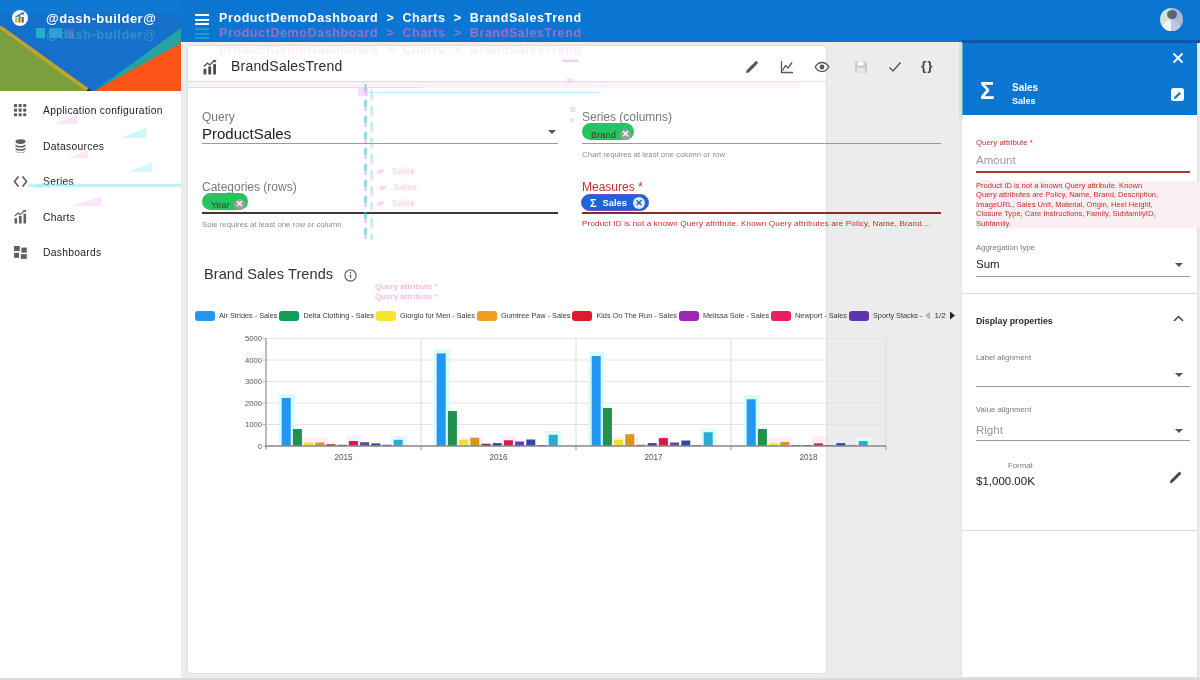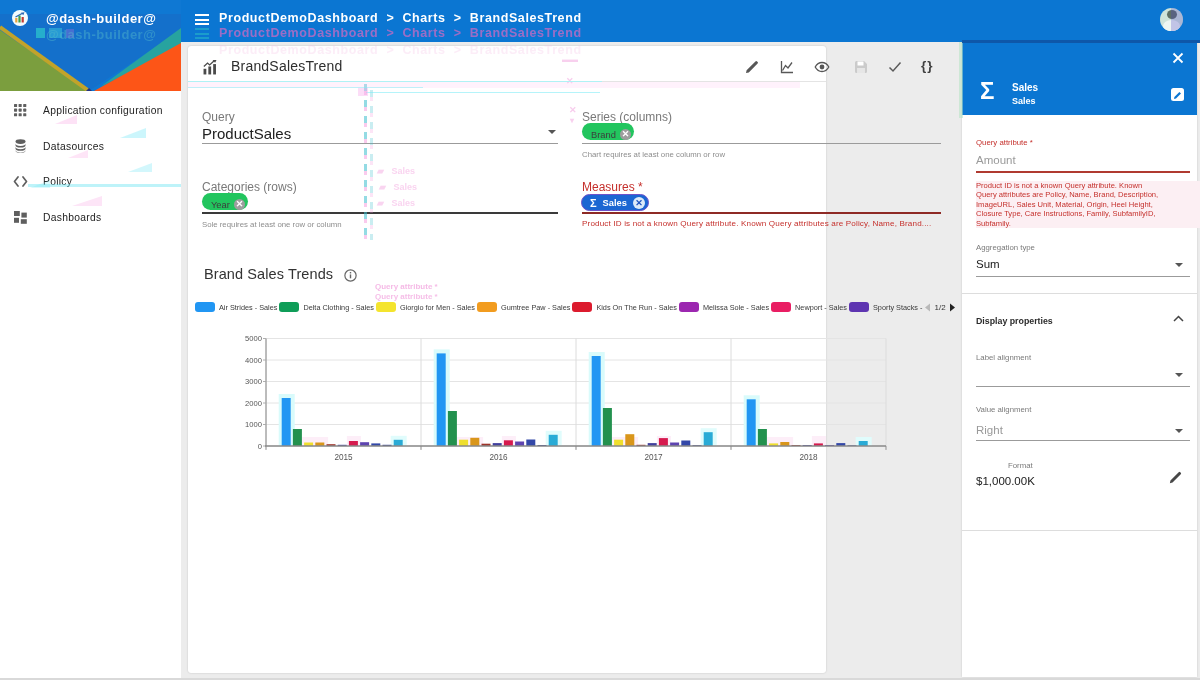--- a/index.html
+++ b/index.html
@@ -135,21 +135,33 @@
         </span>
         <span class="mlb">Datasources</span>
       </div>
 <div class="mi">
         <span class="mic">
           <svg width="15" height="11" viewBox="0 0 15 11">
             <path d="M5 1 L1.5 5.5 L5 10" stroke="#5f5f5f" stroke-width="1.7" fill="none" stroke-linecap="round" stroke-linejoin="round"></path>
             <path d="M10 1 L13.5 5.5 L10 10" stroke="#5f5f5f" stroke-width="1.7" fill="none" stroke-linecap="round" stroke-linejoin="round"></path>
           </svg>
         </span>
-        <span class="mlb">Policy</span>
+        <span class="mlb">Series</span>
+      </div>
+<div class="mi">
+        <span class="mic">
+          <svg width="14" height="14" viewBox="0 0 14 14">
+            <rect x="0.5" y="8.2" width="2.6" height="5.3" fill="#5f5f5f"></rect>
+            <rect x="5" y="6" width="2.6" height="7.5" fill="#5f5f5f"></rect>
+            <rect x="9.5" y="3.8" width="2.6" height="9.7" fill="#5f5f5f"></rect>
+            <path d="M0.8 6 L4.2 2.8 L6.2 4.6 L10.2 0.9" stroke="#5f5f5f" stroke-width="1.2" fill="none"></path>
+            <path d="M12.6 0 L8.9 0.1 L11.3 2.6 Z" fill="#5f5f5f"></path>
+          </svg>
+        </span>
+        <span class="mlb">Charts</span>
       </div>
 <div class="mi">
         <span class="mic">
           <svg width="13" height="13" viewBox="0 0 13 13">
             <rect x="0" y="0" width="5.8" height="5" fill="#5f5f5f"></rect>
             <rect x="7.4" y="1.6" width="5.4" height="5" fill="#5f5f5f"></rect>
             <rect x="0" y="6.8" width="5" height="5" fill="#5f5f5f"></rect>
             <rect x="6.8" y="8.2" width="6" height="4.6" fill="#5f5f5f"></rect>
           </svg>
         </span>
@@ -290,21 +302,21 @@
         <span class="lt">Newport - Sales</span>
       </span>
       <span class="li">
         <span class="lc" style="background:#5E35B1"></span>
         <span class="lt">Sporty Stacks -</span>
       </span>
     <span id="lpage">
       <svg width="7" height="9" viewBox="0 0 7 9">
           <path d="M6 0.5 L1 4.5 L6 8.5 Z" fill="#B9B9B9"></path>
         </svg>
-      <span style="font-size:8px; color:#333; margin:0 3px;">1/2</span>
+      <span style="font-size:8px; color:#333; margin:9px 3px;">1/2</span>
       <svg width="7" height="9" viewBox="0 0 7 9">
           <path d="M1 0.5 L6 4.5 L1 8.5 Z" fill="#222"></path>
         </svg>
     </span>
   </div>
   <div id="chartwrap">
 <svg id="chart" width="760" height="142" viewBox="0 0 760 142">
 <line x1="70.0" y1="116.0" x2="690.0" y2="116.0" stroke="#E4E4E4" stroke-width="1"></line>
 <text x="66.0" y="118.5" font-size="7.6" fill="#565656" text-anchor="end">0</text>
 <line x1="67.0" y1="116.0" x2="70.0" y2="116.0" stroke="#9a9a9a" stroke-width="0.8"></line>

